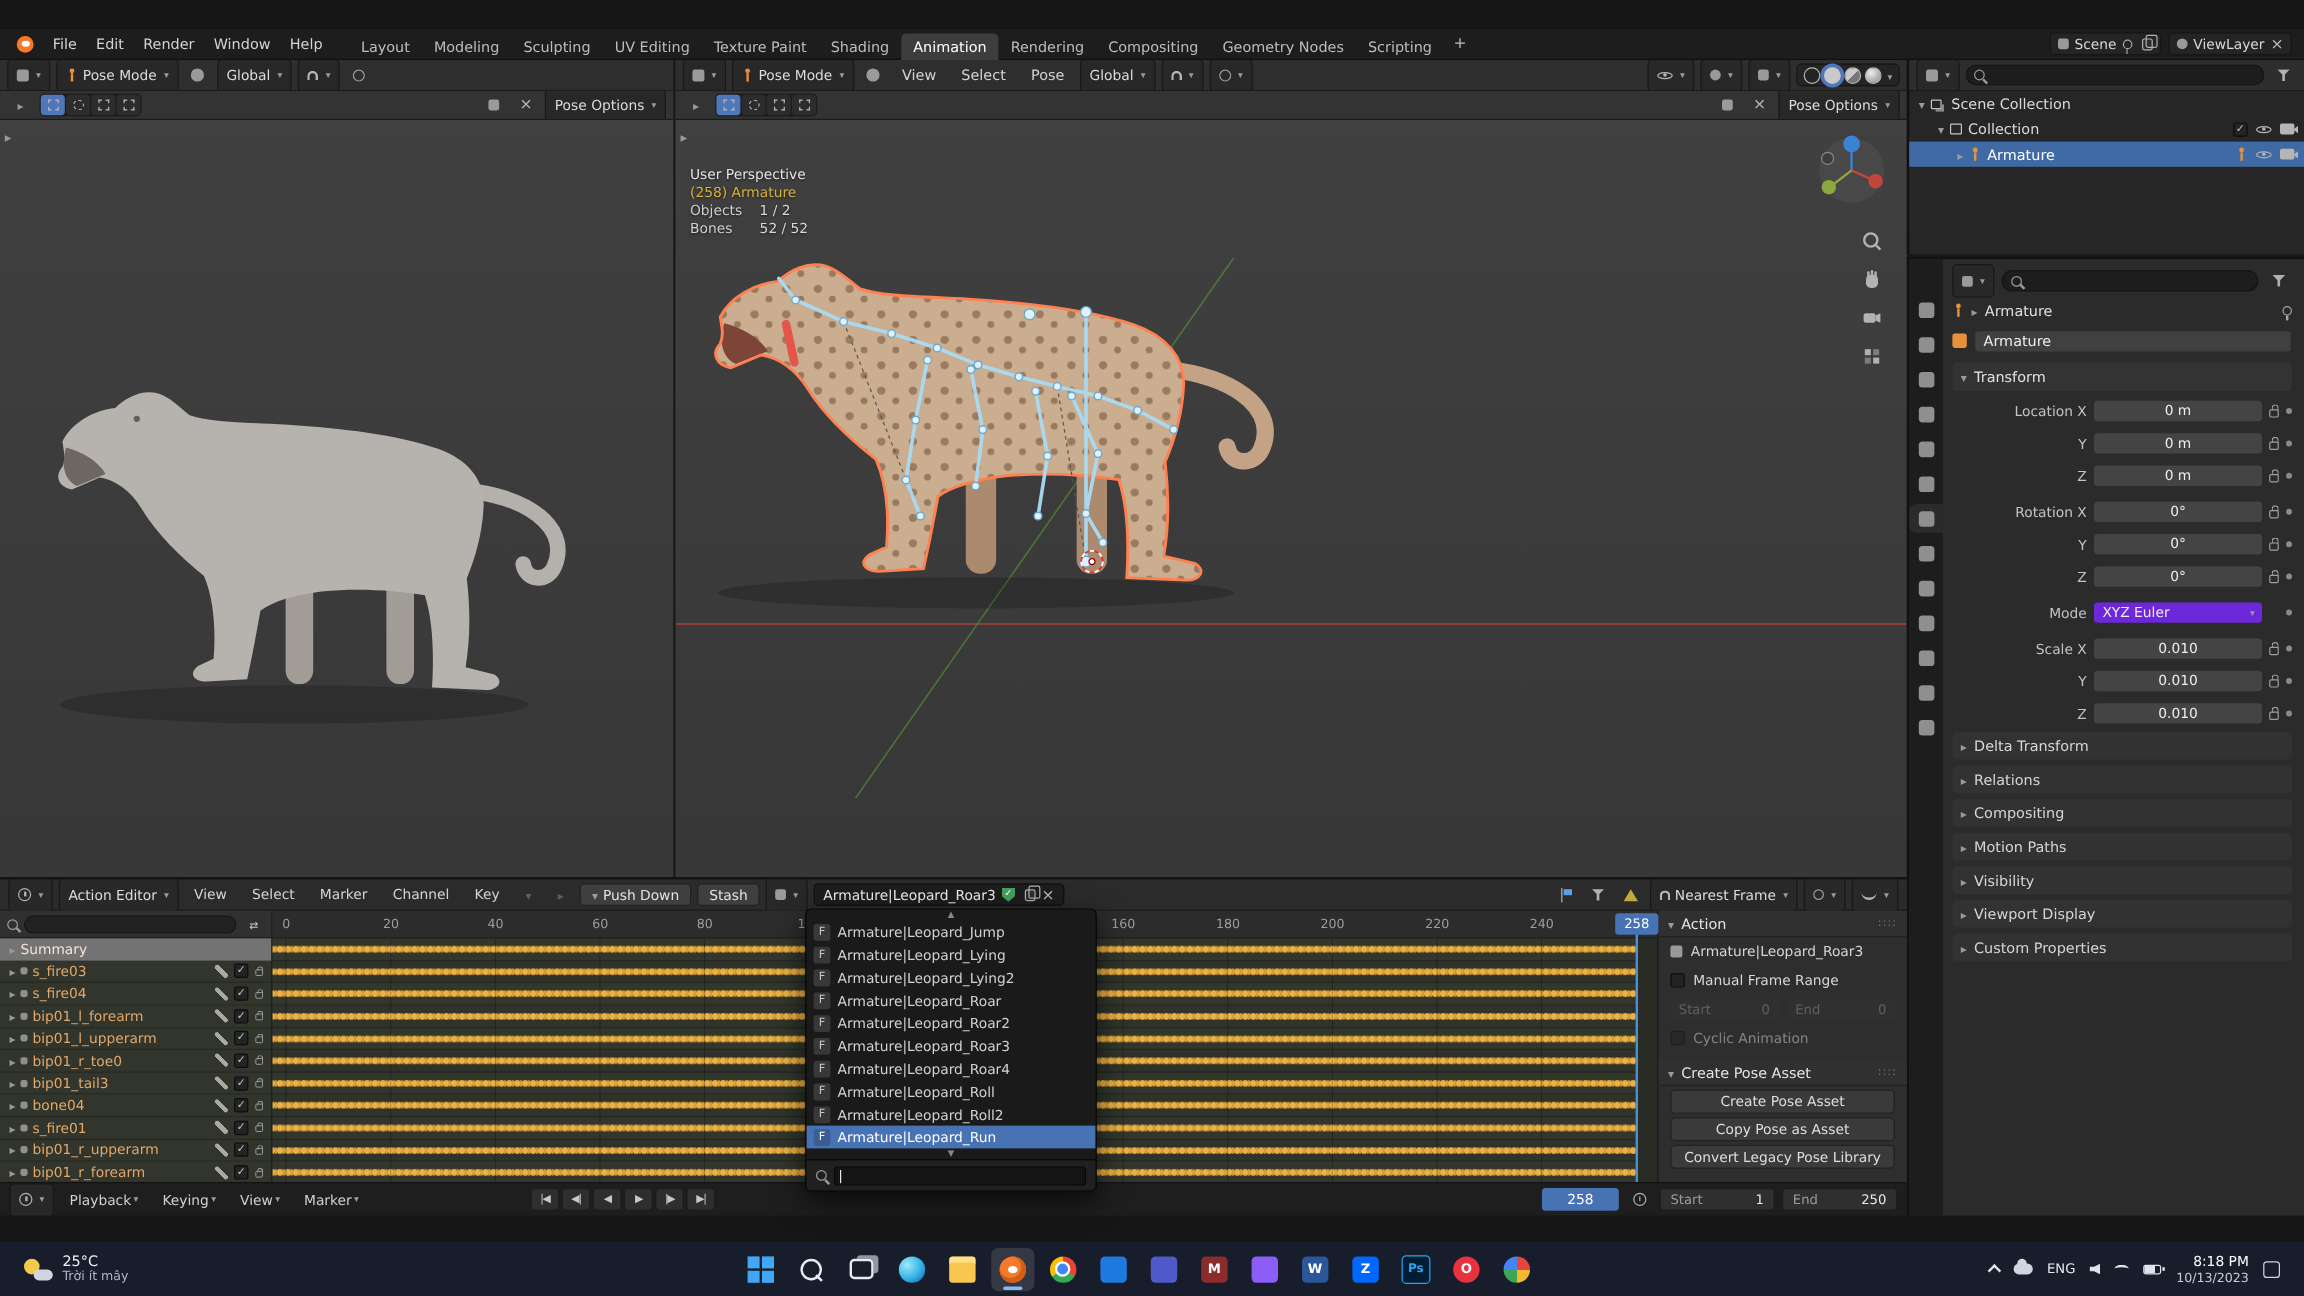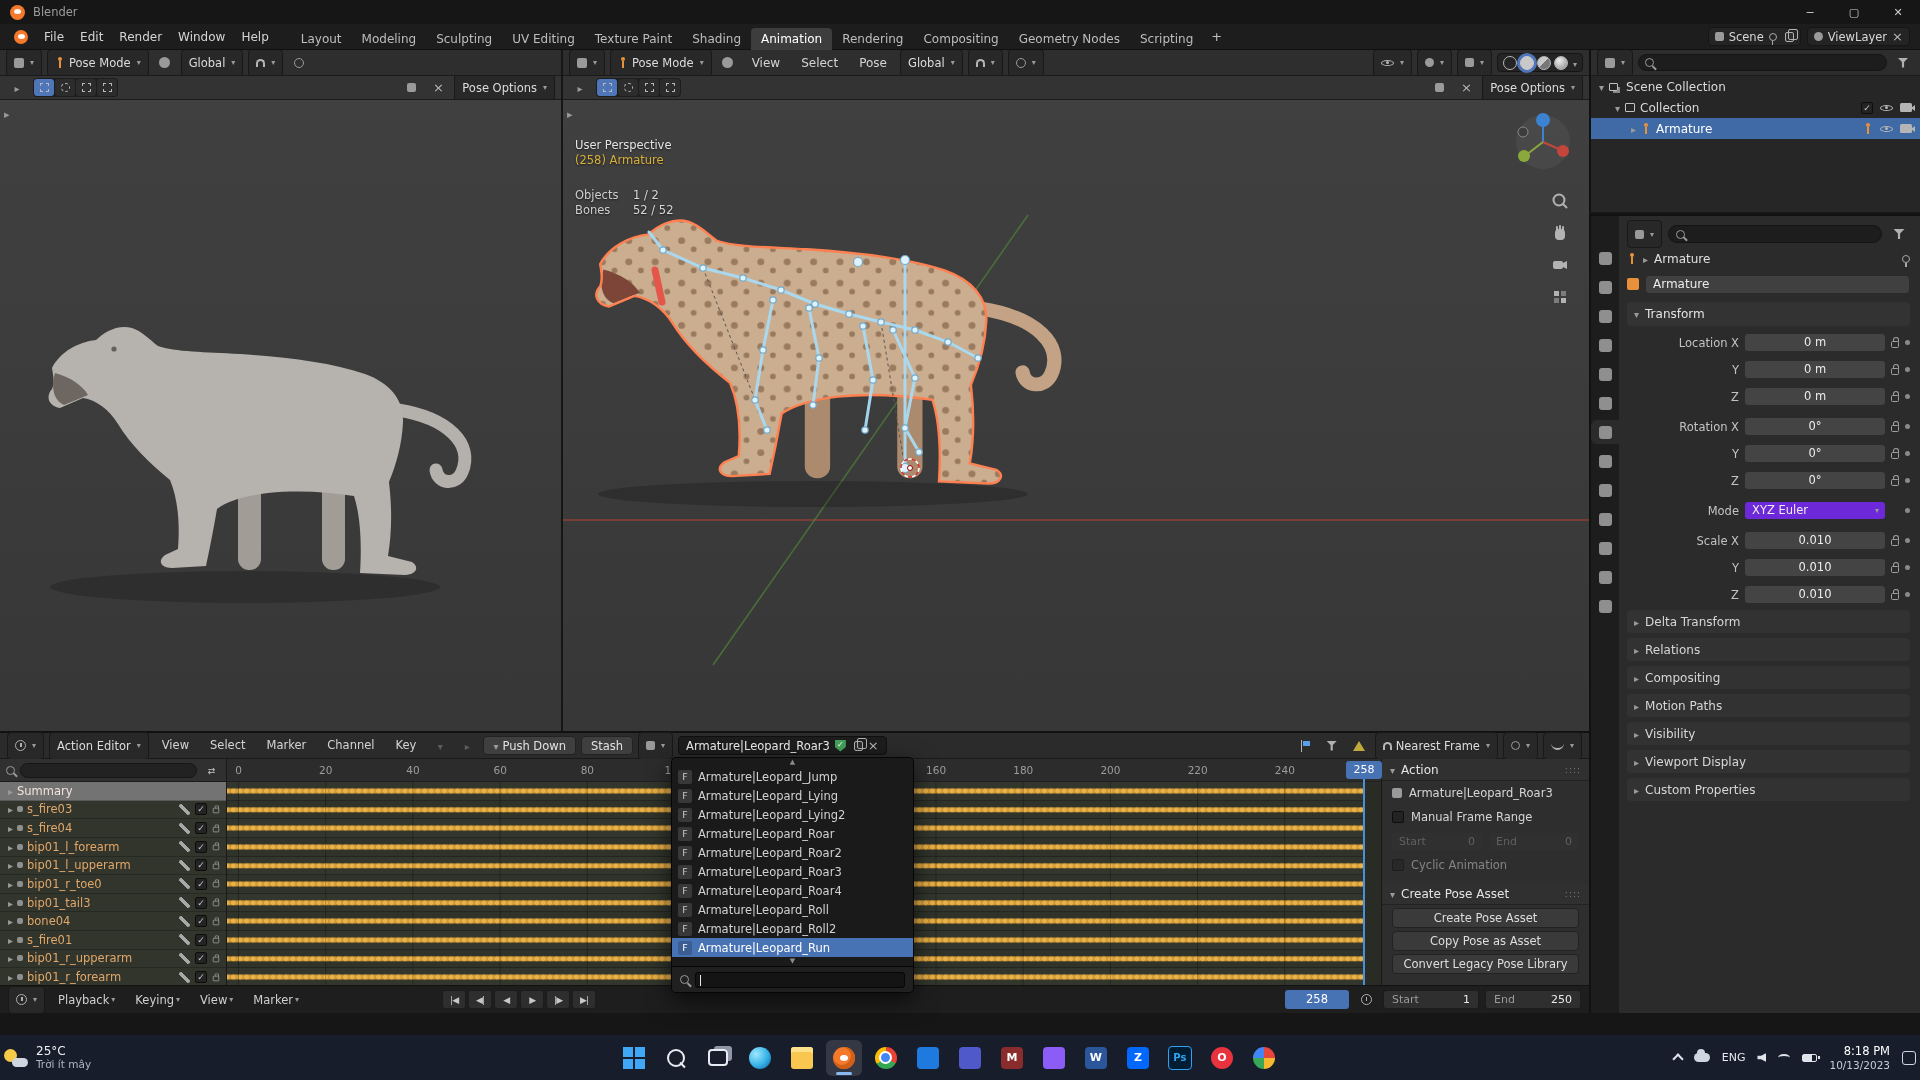--- a/index.html
+++ b/index.html
@@ -79,21 +79,21 @@
   .selbtn{width:20px;height:17px;border-radius:3px;background:#2c2c2c;display:flex;align-items:center;justify-content:center}
   .selbtn.active{background:#4f76b8}
   .selbtn .g{width:9px;height:9px;border:1px dashed #b8b8b8}
   #vp-left{left:0;top:50px;width:561px;height:681px;background:#3c3c3c}
   #vp-right{left:563px;top:50px;width:1026px;height:681px;background:#3c3c3c}
   .vcanvas{position:absolute;left:0;top:50px;right:0;bottom:0;background:linear-gradient(#404040,#373737);overflow:hidden}
   .toolbar-collapse{position:absolute;left:4px;top:8px;color:#9a9a9a;font-size:11px}
   .vp-overlay{position:absolute;left:12px;top:38px;line-height:15px;text-shadow:0 1px 2px rgba(0,0,0,.6);font-size:11.5px}
   .vp-overlay .persp{color:#e4e4e4}
   .vp-overlay .actname{color:#d8b13c}
-  .vp-overlay .statrow{color:#d8d8d8;display:flex;gap:14px;margin-top:20px}
+  .vp-overlay .statrow{color:#d8d8d8;display:flex;gap:14px;margin-top:0}
   .vp-overlay .statrow .lb{width:44px;color:#cfcfcf}
   .gizmo{position:absolute;right:14px;top:10px}
   .navcol{position:absolute;right:20px;top:92px;display:flex;flex-direction:column;gap:14px;align-items:center}
   .navcol svg{opacity:.85}
 
   
   .ball{width:14px;height:14px;border-radius:50%;border:1.5px solid #b5b5b5;display:inline-block}
   .ball.solid{background:#c9c9c9;border-color:#c9c9c9}
   .ball.mat{background:linear-gradient(135deg,#c9c9c9 50%,#777 50%)}
   .ball.rend{background:radial-gradient(circle at 35% 30%,#eee,#888)}
@@ -195,21 +195,21 @@
   #statusbar{left:0;top:1013px;width:1920px;height:22px;background:#232323;border-top:1px solid #121212;display:flex;align-items:center;padding:0 12px;color:#9a9a9a;font-size:11.5px}
   .hint{display:flex;align-items:center;gap:6px;margin-right:70px}
   .mouse{width:9px;height:13px;border:1px solid #8f8f8f;border-radius:4px;position:relative;flex:0 0 auto}
   .mouse::before{content:"";position:absolute;top:1px;width:3px;height:5px;background:#d8d8d8;border-radius:2px}
   .hint.m-left .mouse::before{left:1px}
   .hint.m-mid .mouse::before{left:3px}
   .hint.m-right .mouse::before{right:1px}
   #statusbar .ver{margin-left:auto;color:#8f8f8f}
 
   
-  #taskbar{left:0;top:1035px;width:1920px;height:45px;background:#171d2b;display:flex;align-items:center;padding:0 4px}
+  #taskbar{left:0;top:1035px;width:1920px;height:45px;background:#171d2b;display:flex;align-items:center;padding:0 20px}
   .weather{display:flex;align-items:center;gap:8px;width:220px}
   .wicon{width:24px;height:18px;position:relative}
   .wicon::before{content:"";position:absolute;left:0;top:0;width:13px;height:13px;border-radius:50%;background:#f7c948}
   .wicon::after{content:"";position:absolute;right:0;bottom:0;width:16px;height:9px;border-radius:8px;background:#cfd6df}
   .wtemp{color:#eef1f5;font-size:12px;line-height:14px}
   .wdesc{color:#aeb6c4;font-size:10.5px;line-height:13px}
   .tb-center{flex:1;display:flex;justify-content:center;gap:6px}
   .tb-app{width:36px;height:36px;border-radius:6px;display:flex;align-items:center;justify-content:center;position:relative}
   .tb-app.active{background:rgba(255,255,255,.12)}
   .tb-app.active::after{content:"";position:absolute;bottom:1px;left:10px;width:16px;height:3px;border-radius:2px;background:#8ab8f0}
@@ -251,29 +251,20 @@
   .clockblk{text-align:right;line-height:14px}
   .clockblk .t{font-size:11.5px;color:#fff}
   .clockblk .d{font-size:10.5px;color:#c7cdd8}
   .notif{width:14px;height:14px;border:1.5px solid #cfd6df;border-radius:3px}
 </style>
 </head>
 <body>
 
 <div id="app">
 
-  <div id="titlebar" class="abs">
-    <span class="blogo"></span>
-    <span class="wtitle">Blender</span>
-    <div class="wctrl">
-      <span class="wbtn">─</span>
-      <span class="wbtn">▢</span>
-      <span class="wbtn close">✕</span>
-    </div>
-  </div>
 
   <div id="menubar" class="abs">
     <span class="blogo" style="width:14px;height:14px"></span>
     <span class="menu">File</span>
       <span class="menu">Edit</span>
       <span class="menu">Render</span>
       <span class="menu">Window</span>
       <span class="menu">Help</span>
     <span style="width:14px"></span>
     <span class="ws">Layout</span>

